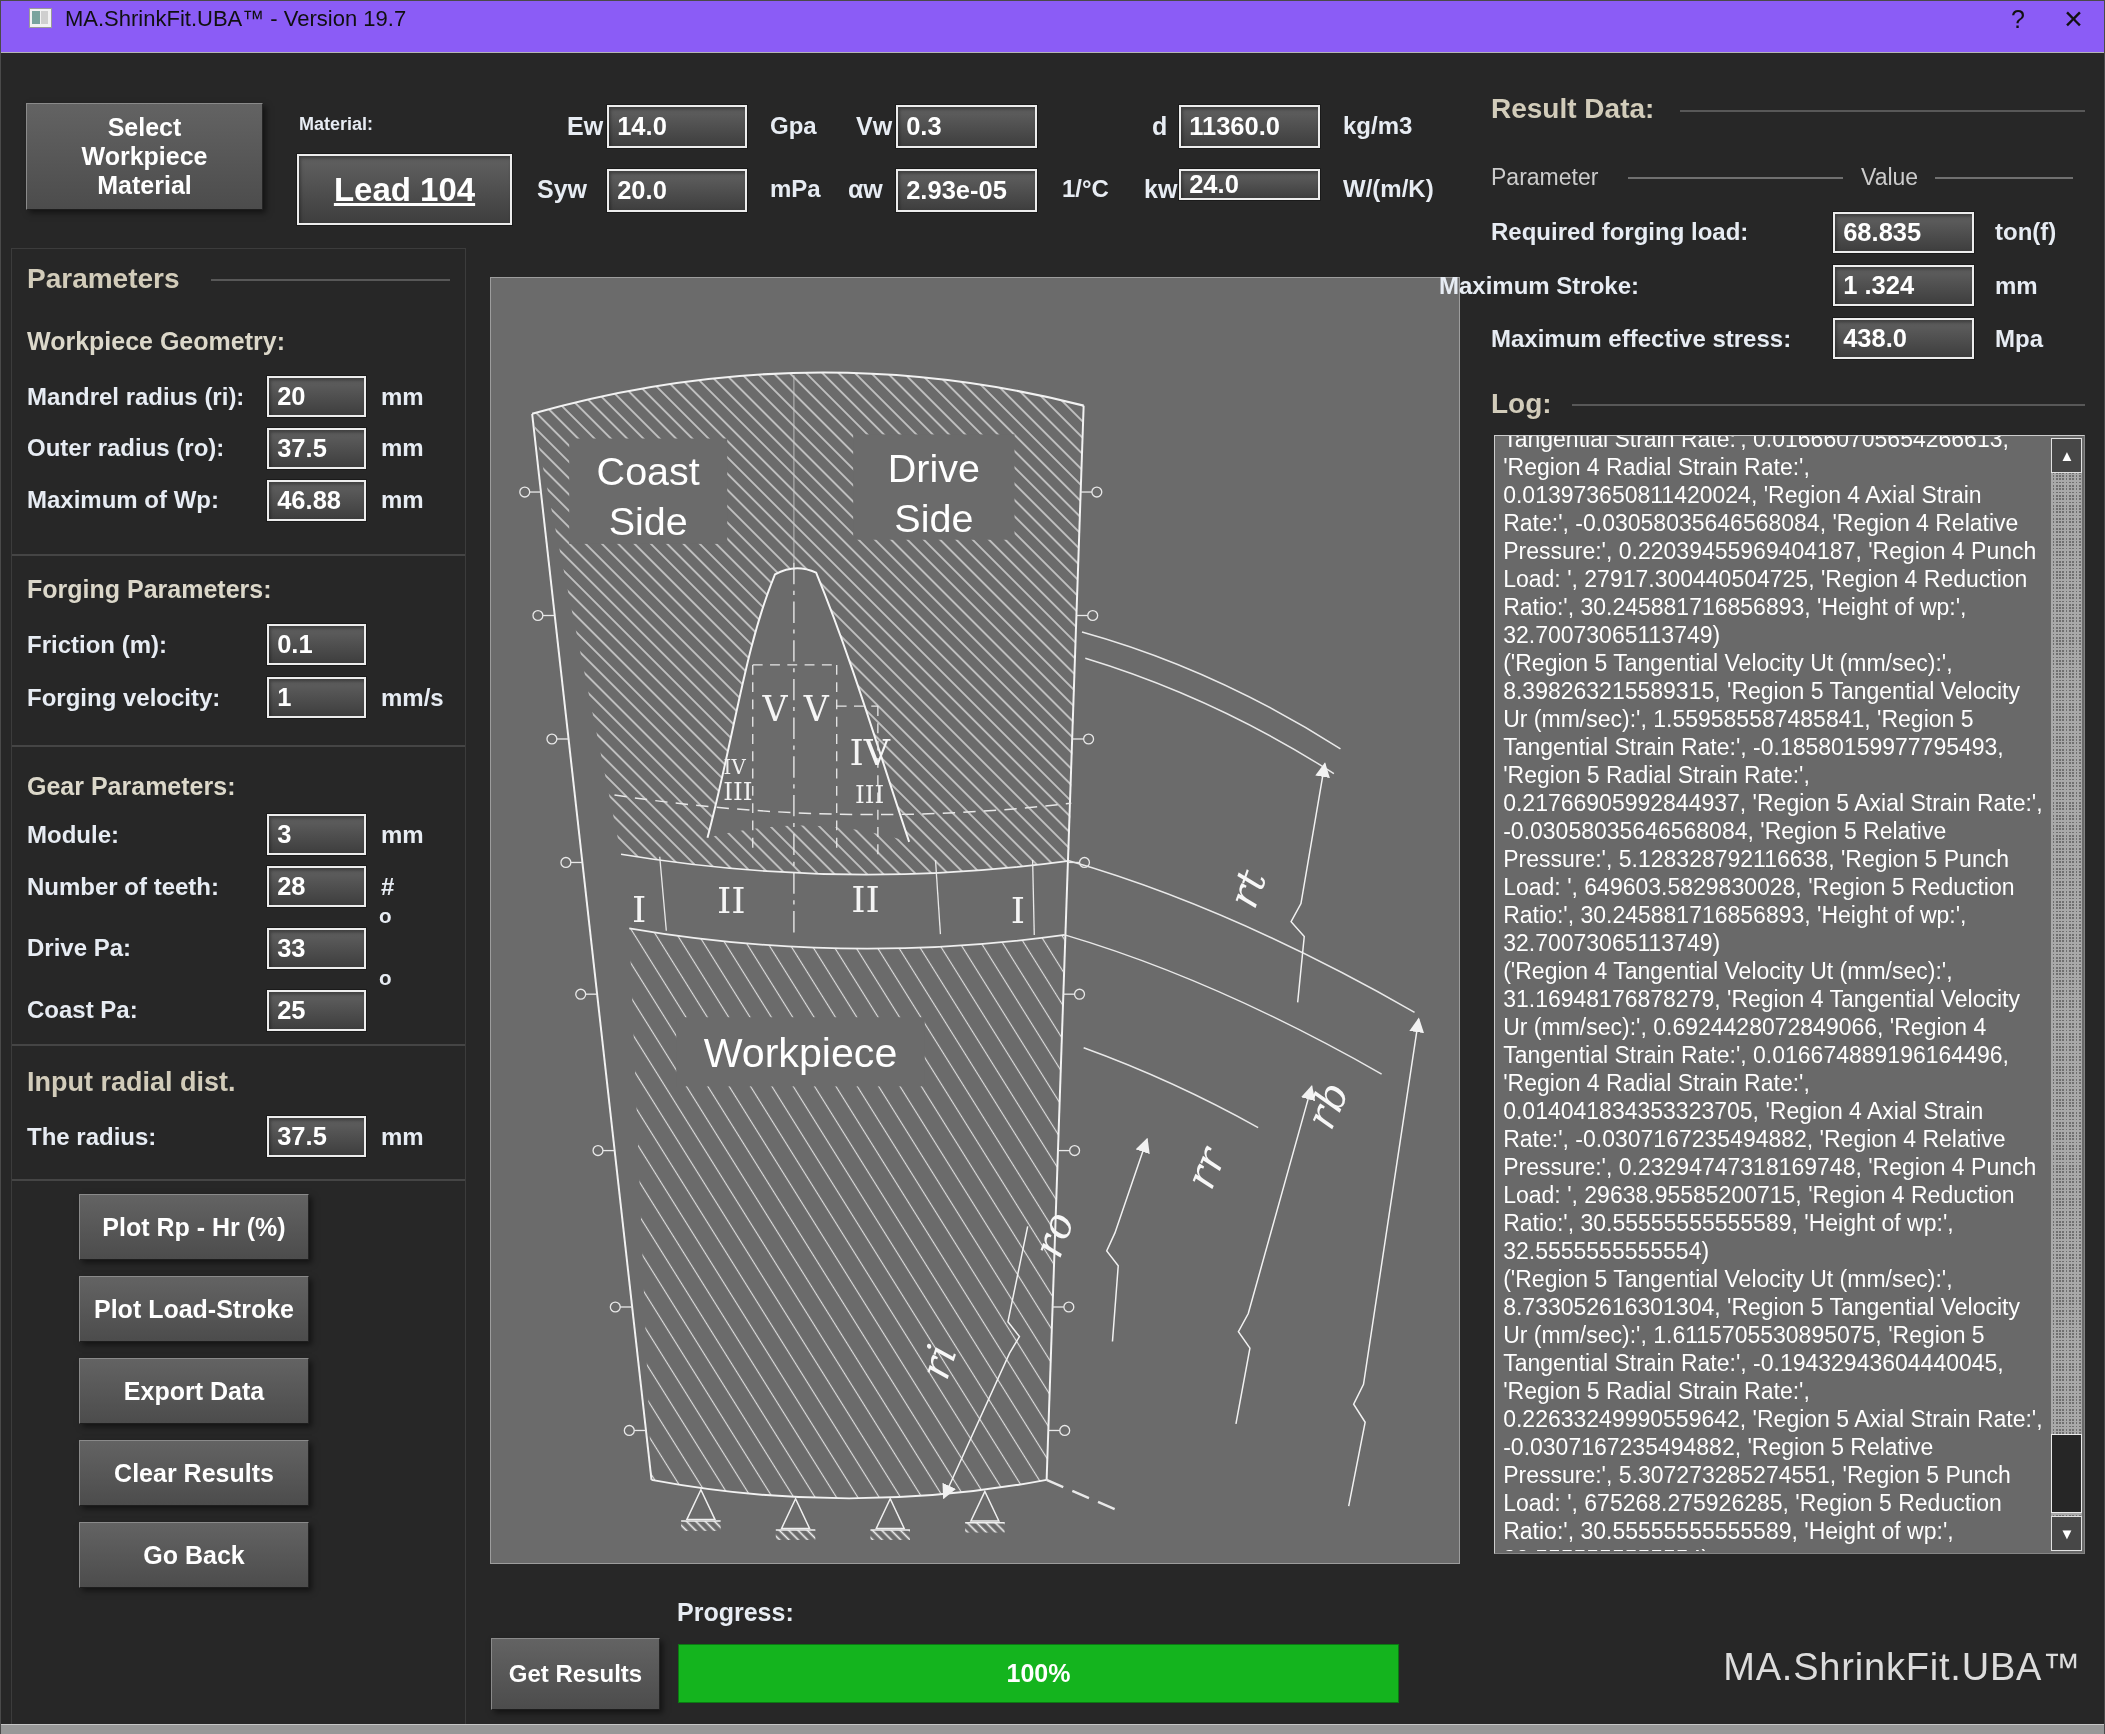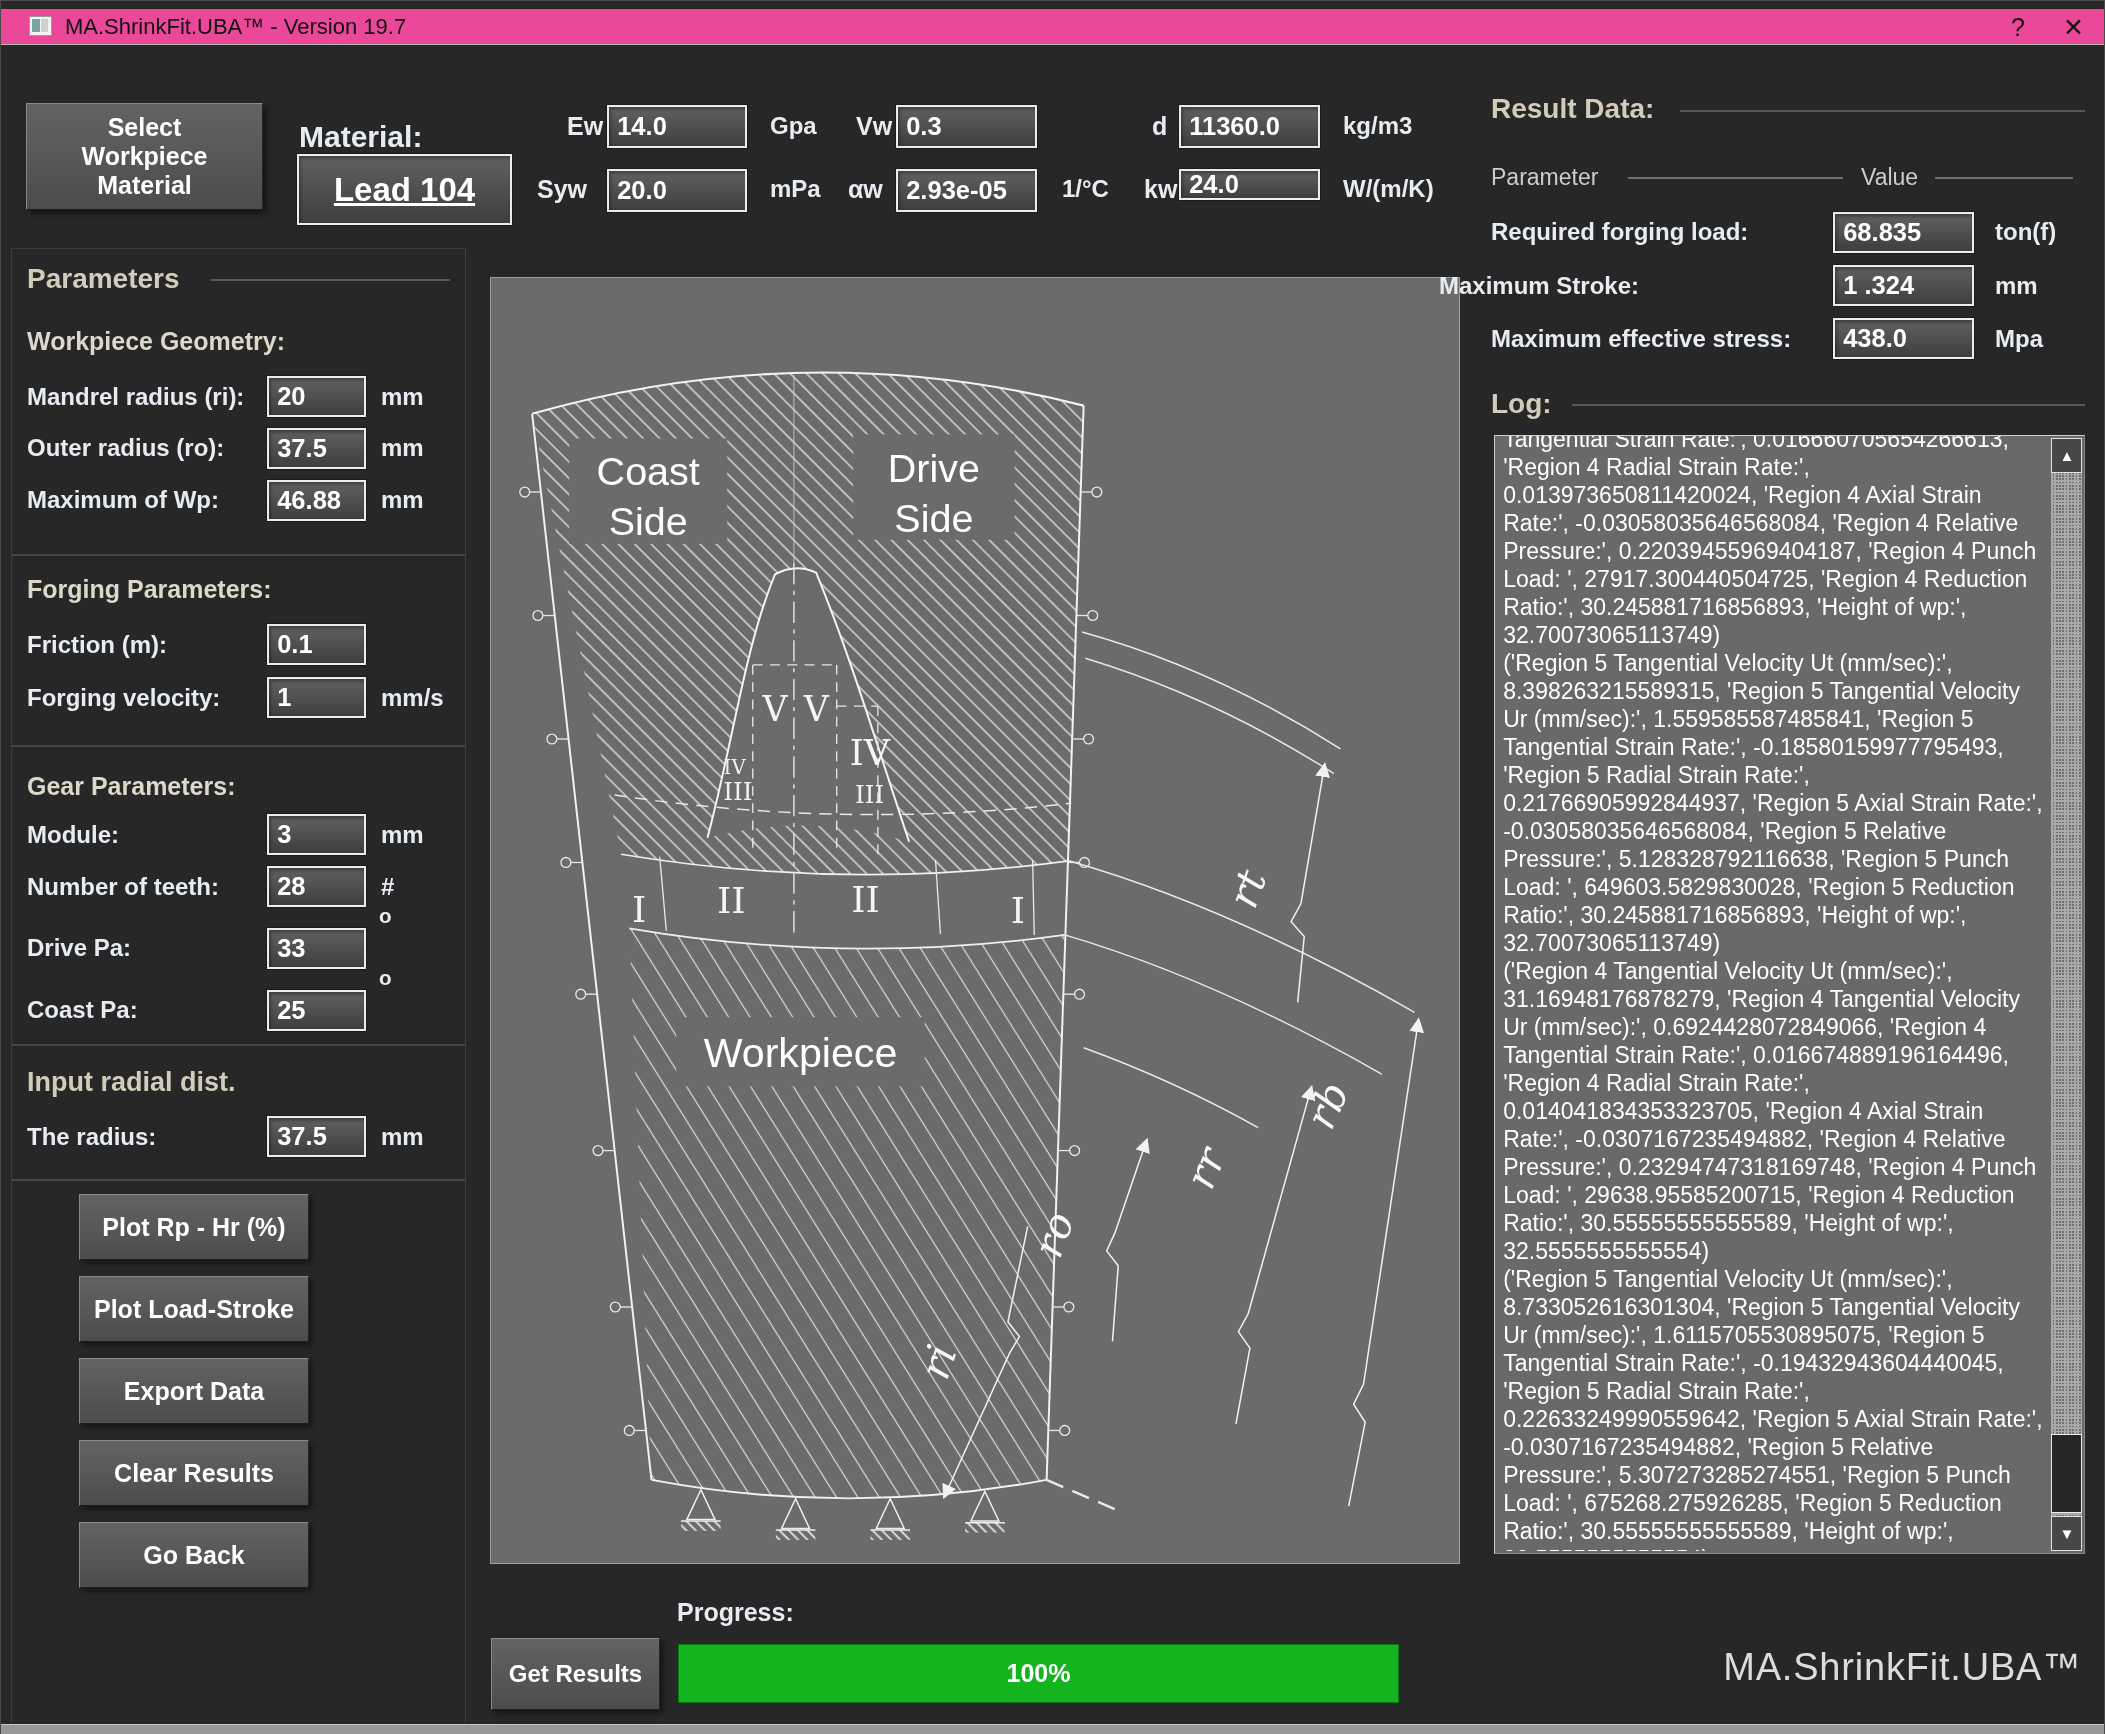--- a/index.html
+++ b/index.html
@@ -1,20 +1,20 @@
 <!DOCTYPE html>
 <html style="font-size:13px"><head>
 <meta charset="utf-8">
 <style>
   html,body{margin:0;padding:0;background:#111;}
   *{box-sizing:border-box;}
   .win{position:relative;width:2105px;height:1735px;background:#272727;
        font-family:"Liberation Sans",sans-serif;overflow:hidden;border:0.8px solid #4a4a4a;}
   
-  .titlebar{position:absolute;left:0;top:0;width:100%;height:36px;background:#ec4899;border-bottom:0.8px solid #b5b5b5;margin-top:8px;}
+  .titlebar{position:absolute;left:0;top:0;width:100%;height:52px;background:#8b5cf6;border-bottom:0.8px solid #b5b5b5;}
   .app-icon{position:absolute;left:28px;top:7.4px;width:23px;height:20px;background:#f2f2f2;border:1.6px solid #9a9a9a;}
   .app-icon .i1{position:absolute;left:1.6px;top:1.6px;width:8.2px;height:13px;background:#79a49e;}
   .app-icon .i2{position:absolute;left:10.7px;top:1.6px;width:7.4px;height:13px;background:#cfcfcf;}
   .title-text{position:absolute;left:64px;top:5px;font-size:22px;color:#101010;}
   .tb-btn{position:absolute;top:1.6px;width:38px;height:33px;display:flex;align-items:center;justify-content:center;
           font-size:25px;color:#111;cursor:pointer;}
   
   .lbl{position:absolute;color:#e7ecf3;font-weight:700;font-size:25px;white-space:nowrap;}
   .tan{color:#d2ccba;}
   .subtan{color:#dcd8ca;}
@@ -63,21 +63,21 @@
     <div class="app-icon">
         <div class="i1"></div>
         <div class="i2"></div>
       </div>
     <div class="title-text">MA.ShrinkFit.UBA™ - Version 19.7</div>
     <div class="tb-btn" style="right:67px;">?</div>
     <div class="tb-btn" style="right:11.5px;">✕</div>
   </div>
 
   <div class="btn" style="left:25px;top:102px;width:237px;height:107px;padding:0 21.4px;">Select Workpiece Material</div>
-  <div class="lbl" style="left:298px;top:119px;font-size:30px;">Material:</div>
+  <div class="lbl" style="left:298px;top:113px;font-size:18px;">Material:</div>
   <div class="ibox center" style="left:296px;top:153px;width:215px;height:71px;font-size:33px;text-decoration:underline;">Lead 104</div>
 
   <div class="lbl" style="left:566px;top:111px;">Ew</div>
   <div class="ibox" style="left:606px;top:104px;width:140px;height:43px;">14.0</div>
   <div class="unit" style="left:769px;top:111px;">Gpa</div>
 
   <div class="lbl" style="left:536px;top:174px;">Syw</div>
   <div class="ibox" style="left:606px;top:168px;width:140px;height:43px;">20.0</div>
   <div class="unit" style="left:769px;top:174px;">mPa</div>
 

